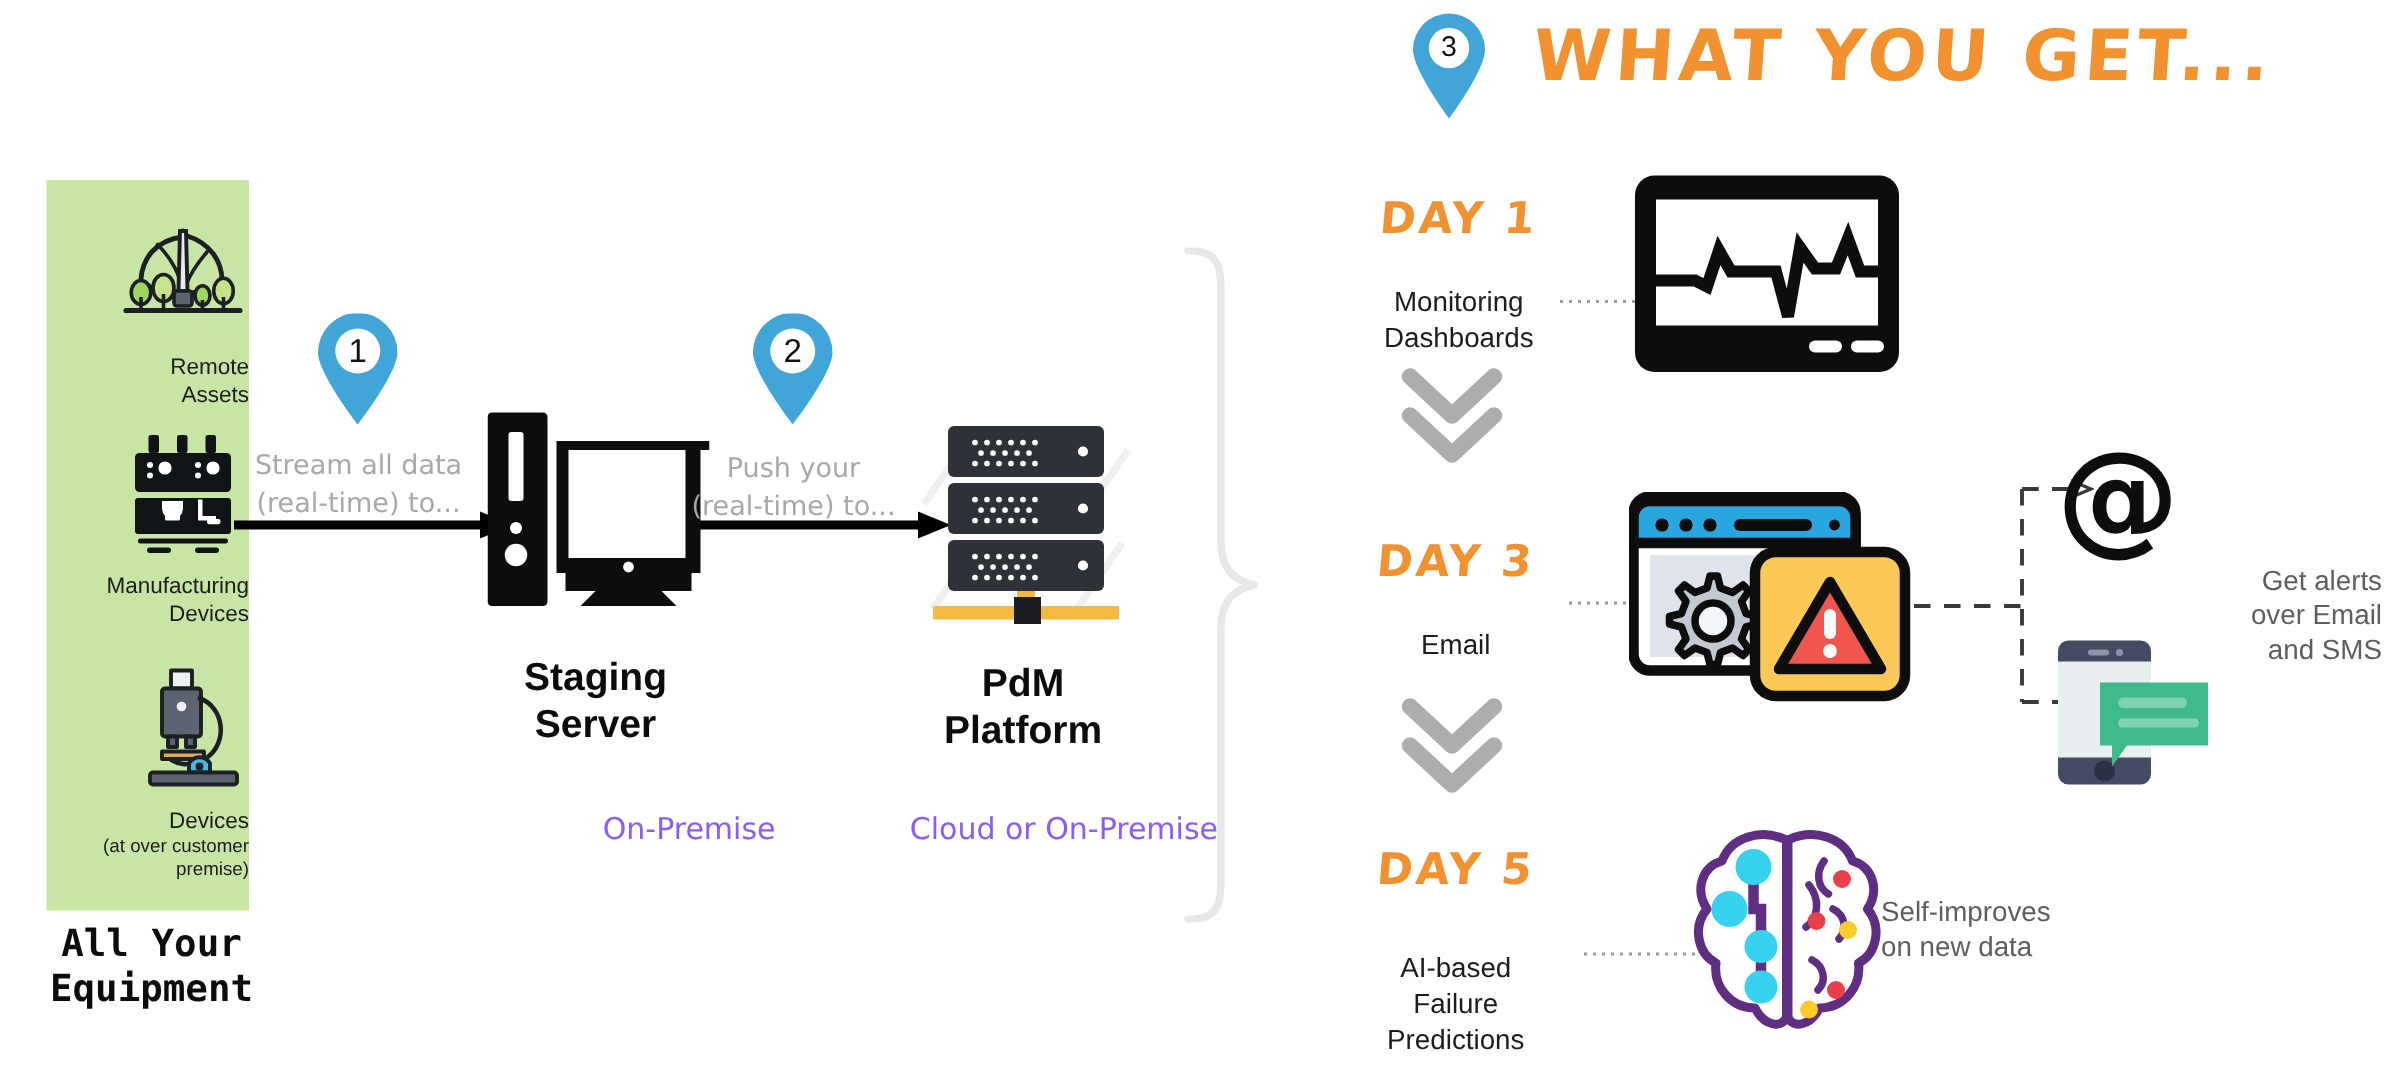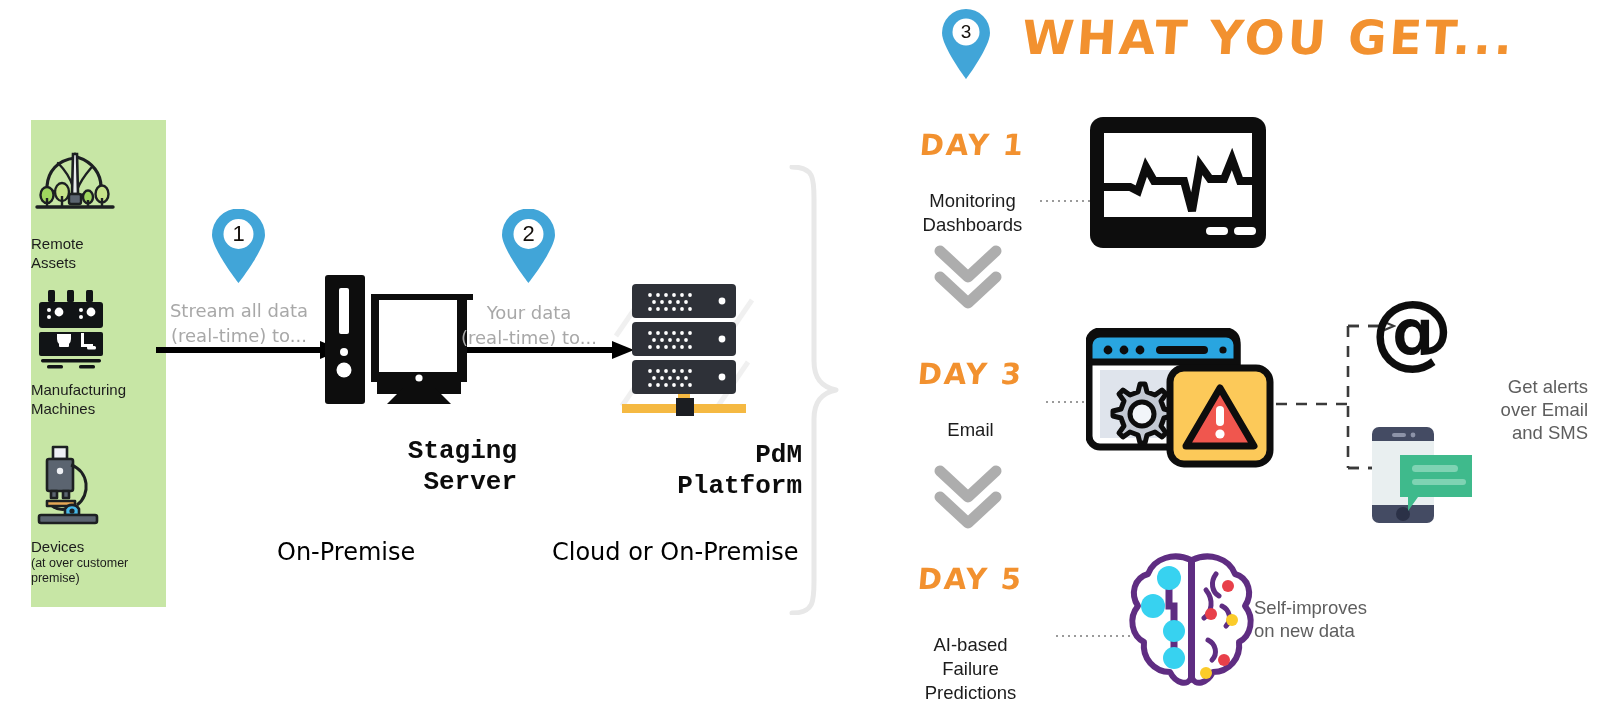--- a/index.html
+++ b/index.html
@@ -9,21 +9,21 @@
     position:relative;overflow:hidden;
   }
   .stage{position:absolute;inset:0;}
   .abs{position:absolute;}
 
   
   #equip-panel{
     left:31px;top:120px;width:135px;height:487px;
     background:#c7e6a5;
   }
-  .equip-item{position:absolute;left:0;width:135px;text-align:left;}
+  .equip-item{position:absolute;left:0;width:135px;text-align:right;}
   .equip-label{
     font-size:15px;line-height:19px;color:#1c1c1c;
     font-family:"Liberation Sans", sans-serif;
   }
   .equip-sub{font-size:12.5px;line-height:15px;color:#1c1c1c;}
   .equip-icon{display:block;margin:0 auto 6px auto;}
 
   #equipment-title{
     left:6px;top:614px;width:190px;text-align:center;
     font-family:"DejaVu Sans Mono", monospace;
@@ -40,27 +40,27 @@
 
   
   .step-caption{
     font-family:"DejaVu Sans", sans-serif;
     font-size:18px;line-height:25px;color:#a8a8a8;
     text-align:center;white-space:pre-line;
   }
 
   
   .node-title{
-    font-family:Liberation Mono, monospace;
+    font-family:Liberation Sans, sans-serif;
     font-weight:bold;font-size:26px;line-height:31px;color:#0c0c0c;
-    text-align:right;white-space:pre-line;
+    text-align:center;white-space:pre-line;
   }
   .node-sub{
     font-family:"DejaVu Sans", sans-serif;
-    font-size:24px;line-height:24px;color:#000000;text-align:left;
+    font-size:20px;line-height:24px;color:#8b5cf6;text-align:right;
   }
 
   
   #headline{
     left:1022px;top:8px;
     font-family:"DejaVu Sans", sans-serif;
     font-weight:bold;font-size:47px;line-height:60px;
     color:#f2912f;letter-spacing:3px;
     transform:skewX(-4deg);
   }
@@ -140,21 +140,21 @@
             <circle cx="50" cy="22" r="2"></circle>
             <circle cx="50" cy="29" r="2"></circle>
           <path d="M26 46h14v5a7 7 0 0 1-14 0z"></path>
           <rect x="28" y="55" width="10" height="4" rx="1"></rect>
           <path d="M50 45h3v11h9v3h-12z"></path>
           <rect x="56" y="58" width="9" height="3.5" rx="1.5"></rect>
         </g>
       </svg>
     </span>
     <div class="equip-label" style="white-space:pre-line">Manufacturing
-Machines</div>
+Devices</div>
   </div>
 
   <div class="abs equip-item" style="left:31px;top:443px;">
     <span class="equip-icon">
       <svg width="74" height="84" viewBox="0 0 74 84">
         <g stroke="#1d2022" stroke-width="2.6" stroke-linejoin="round">
           <rect x="22" y="4" width="14" height="12" fill="#eef0f4"></rect>
           <rect x="16" y="16" width="26" height="32" rx="2" fill="#5b6470"></rect>
           <rect x="20" y="48" width="6" height="7" fill="#5b6470"></rect>
           <rect x="32" y="48" width="6" height="7" fill="#5b6470"></rect>
@@ -166,20 +166,22 @@
           <rect x="8" y="72" width="58" height="8" rx="2" fill="#5b6470"></rect>
         </g>
         <circle cx="29" cy="28" r="3.2" fill="#eef0f4"></circle>
       </svg>
     </span>
     <div class="equip-label" style="white-space:pre-line">Devices</div>
     <div class="equip-sub" style="white-space:pre-line">(at over customer
 premise)</div>
   </div>
 
+  <div class="abs" id="equipment-title" style="white-space:pre-line">All Your
+Equipment</div>
 
   <svg class="abs" style="left:156px;top:338px;" width="186" height="24" viewBox="0 0 186 24">
     <line x1="0" y1="12" x2="168" y2="12" stroke="#000" stroke-width="6"></line>
     <path d="M164 3 L186 12 L164 21 Z" fill="#000"></path>
   </svg>
 
   <svg class="abs" style="left:458px;top:338px;" width="176" height="24" viewBox="0 0 176 24">
     <line x1="0" y1="12" x2="158" y2="12" stroke="#000" stroke-width="6"></line>
     <path d="M154 3 L176 12 L154 21 Z" fill="#000"></path>
   </svg>
@@ -215,21 +217,21 @@
 Server</div>
   <div class="abs node-sub" style="left:277px;top:540px;width:240px;">On-Premise</div>
 
   <div class="abs" style="left:500px;top:209px;width:57px;height:75px;">
     <svg width="57" height="75" viewBox="0 0 57 75">
       <path d="M28.5 74 C28.5 74 55 40 55 26 A26.5 26.5 0 1 0 2 26 C2 40 28.5 74 28.5 74 Z" fill="#41a5d8"></path>
       <circle cx="28.5" cy="25" r="15" fill="#ffffff"></circle>
     </svg>
     <div class="pin-num" style="top:12px;font-size:22px;line-height:26px;">2</div>
   </div>
-  <div class="abs step-caption" style="left:455px;top:300px;width:148px;">Your data
+  <div class="abs step-caption" style="left:455px;top:300px;width:148px;">Push your
 (real-time) to...</div>
 
   <div class="abs" style="left:608px;top:276px;">
     <svg width="150" height="146" viewBox="0 0 150 146">
       <g fill="#f1f1f1">
         <path d="M12 16 l18 0 l-20 30 l-18 0z" opacity="0"></path>
       </g>
       <g stroke="#f0f0f0" stroke-width="5">
         <line x1="14" y1="130" x2="40" y2="92"></line>
         <line x1="110" y1="130" x2="140" y2="86"></line>

